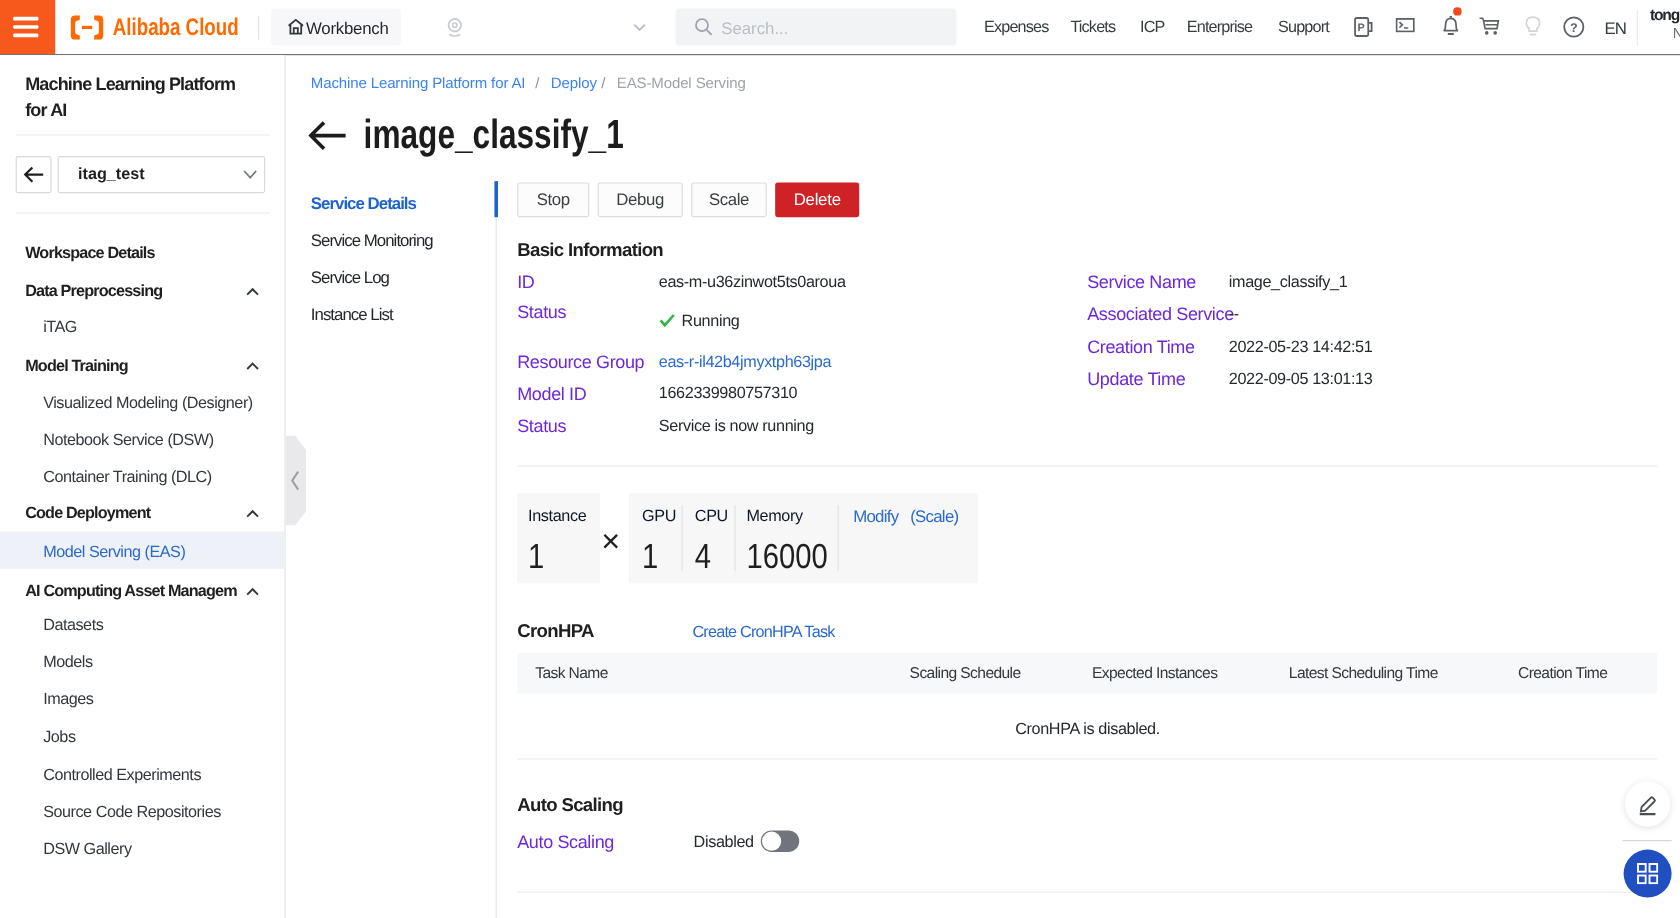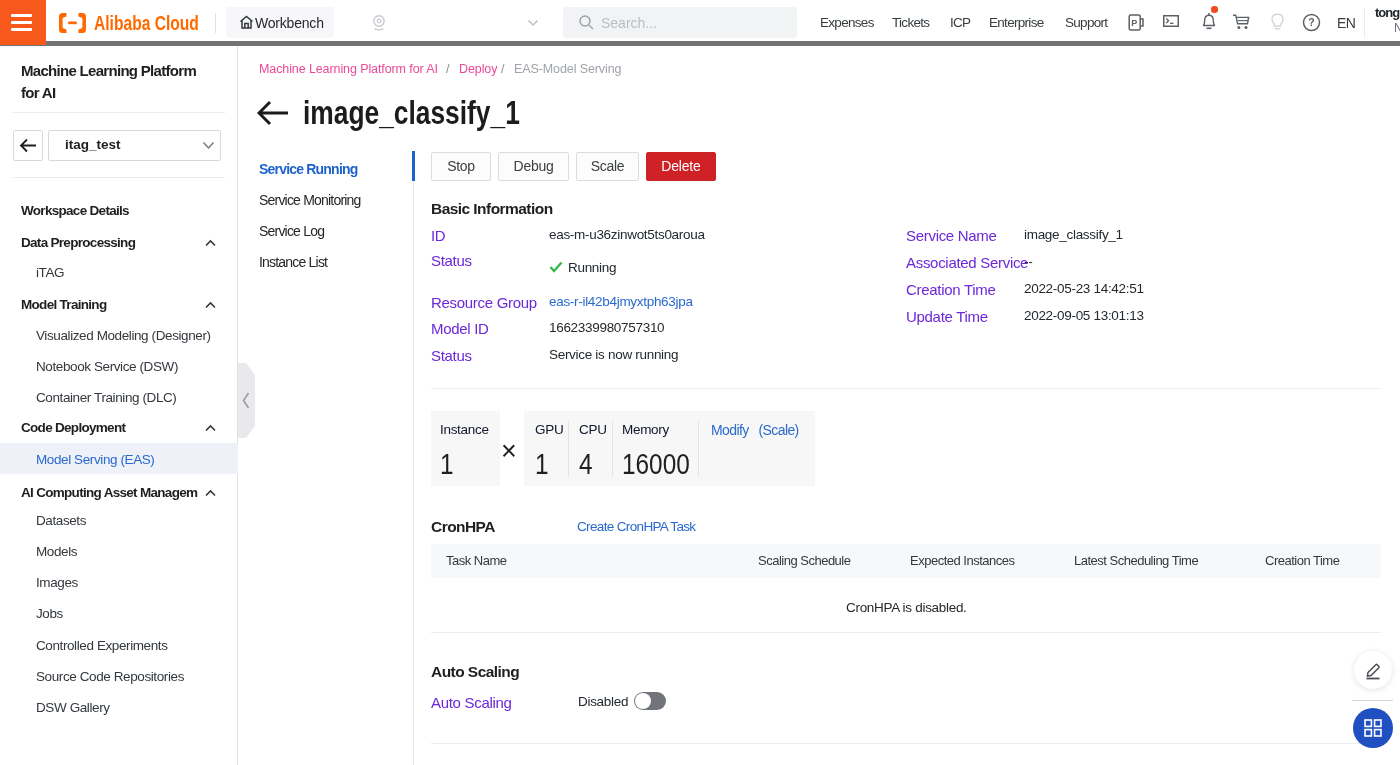--- a/index.html
+++ b/index.html
@@ -1,35 +1,35 @@
 <!DOCTYPE html>
 <html><head>
 <meta charset="utf-8">
 <style>
 * { margin:0; padding:0; box-sizing:border-box; }
 html,body { width:1400px; height:765px; background:#fff; font-family:"Liberation Sans", sans-serif; overflow:hidden; }
 .abs { position:absolute; }
 #page { position:relative; width:1400px; height:765px; background:#fff; }
 
 
-#nav { position:absolute; left:0; top:0; width:1400px; height:46px; background:#fff; border-bottom:5px solid #737373;text-align:right; }
+#nav { position:absolute; left:0; top:0; width:1400px; height:46px; background:#fff; border-bottom:1px solid #737373;text-align:right; }
 #burger { position:absolute; left:0; top:0; width:46px; height:45px; background:#f7581c; }
 #burger span { position:absolute; left:11px; width:21px; height:2.5px; background:#fff; border-radius:1px; }
 .navtxt { position:absolute; top:0; height:46px; line-height:46px; font-size:13.5px; color:#373d41; letter-spacing:-0.7px; }
 .graytxt { color:#c4c6cc; }
 .icon { position:absolute; }
 
 
 #sidebar { position:absolute; left:0; top:46px; width:238px; height:719px; background:#fff; border-right:1px solid #e3e3e3; }
 .sb-title { position:absolute; left:21px; top:60px; width:200px; font-size:15px; font-weight:bold; color:#1f1f1f; line-height:22px; letter-spacing:-0.7px;}
 .sb-hr { position:absolute; left:13px; width:212px; border-top:1px solid #ebebeb; }
 .menu-b { position:absolute; left:21px; font-size:13.5px; font-weight:bold; color:#1f1f1f; white-space:nowrap; letter-spacing:-0.7px; }
 .menu-i { position:absolute; left:36px; font-size:13.5px; color:#33383d; white-space:nowrap; letter-spacing:-0.4px; }
 .chev-up { position:absolute; left:204px; width:13px; height:13px; }
-.bc { position:absolute; top:62px; font-size:12.5px; color:#ec4899; letter-spacing:-0.1px; }
+.bc { position:absolute; top:62px; font-size:12.5px; color:#3b82f6; letter-spacing:-0.1px; }
 .title { position:absolute; left:303px; top:93px; font-size:34px; font-weight:bold; color:#1c1c1c; transform:scaleX(0.775); transform-origin:0 0; white-space:nowrap; }
 .tab { position:absolute; left:259px; font-size:14px; color:#23272b; white-space:nowrap; letter-spacing:-0.8px; }
 .tab.act { color:#1e63cc; font-weight:bold; }
 .vline { position:absolute; left:413px; top:151px; width:1px; height:614px; background:#e7e7e7; }
 .vblue { position:absolute; left:412px; top:151px; width:3px; height:30px; background:#1e63cc; }
 .btn { position:absolute; top:152px; height:29px; line-height:27px; text-align:center; font-size:14px; color:#3c4043; background:#fcfcfc; border:1px solid #dcdcdc; border-radius:2px; letter-spacing:-0.3px; }
 .btn.red { background:#ce2227; border-color:#ce2227; color:#fff; letter-spacing:-0.2px; }
 .h2 { position:absolute; left:431px; font-size:15.5px; font-weight:bold; color:#1f1f1f; letter-spacing:-0.55px; }
 .lbl { position:absolute; font-size:15px; color:#6d28d9; letter-spacing:-0.3px; }
 .val { position:absolute; font-size:13.5px; color:#24292e; letter-spacing:-0.3px; }
@@ -183,21 +183,21 @@
   <div class="bc" style="left:259px;">Machine Learning Platform for AI</div>
   <div class="bc" style="left:446px;color:#8a8f94;">/</div>
   <div class="bc" style="left:459px;">Deploy</div>
   <div class="bc" style="left:501px;color:#8a8f94;">/</div>
   <div class="bc" style="left:514px;color:#9fa3a8;">EAS-Model Serving</div>
   <svg class="abs" style="left:257px;top:100px" width="32" height="26" viewBox="0 0 32 26">
       <path d="M13 2 L2 13 L13 24 M2 13 L31 13" fill="none" stroke="#1c1c1c" stroke-width="3"></path>
     </svg>
   <div class="title">image_classify_1</div>
 
-  <div class="tab act" style="top:161px">Service Running</div>
+  <div class="tab act" style="top:161px">Service Details</div>
   <div class="tab" style="top:192px">Service Monitoring</div>
   <div class="tab" style="top:223px">Service Log</div>
   <div class="tab" style="top:254px">Instance List</div>
   <div class="vline"></div>
   <div class="vblue"></div>
 
   <div class="btn" style="left:431px;width:60px;">Stop</div>
   <div class="btn" style="left:498px;width:71px;">Debug</div>
   <div class="btn" style="left:576px;width:63px;">Scale</div>
   <div class="btn red" style="left:646px;width:70px;">Delete</div>

